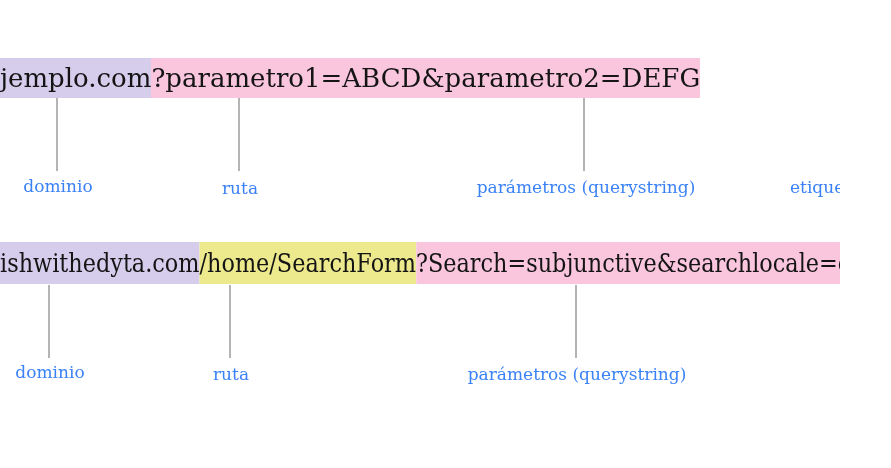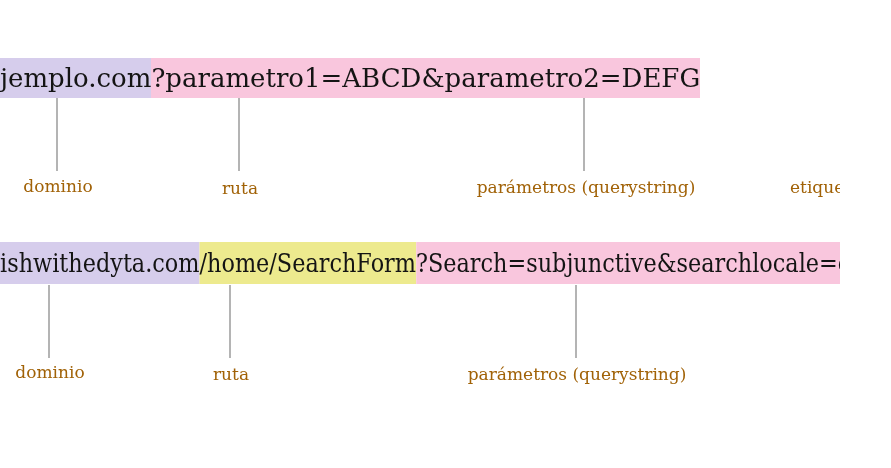--- a/index.html
+++ b/index.html
@@ -39,21 +39,21 @@
     position: absolute;
     width: 2px;
     background: #b4b4b4;
   }
   .lbl {
     position: absolute;
     font-size: 17px;
     line-height: 22px;
     transform: translateX(-50%);
     white-space: nowrap;
-    color: #a16207;
+    color: #3b82f6;
   }
   .lbl-left { transform: none; }
 </style>
 </head>
 <body>
 
 <div class="canvas">
 
   <div class="url-row row1">
     <span class="seg bg-domain">jemplo.com</span>

